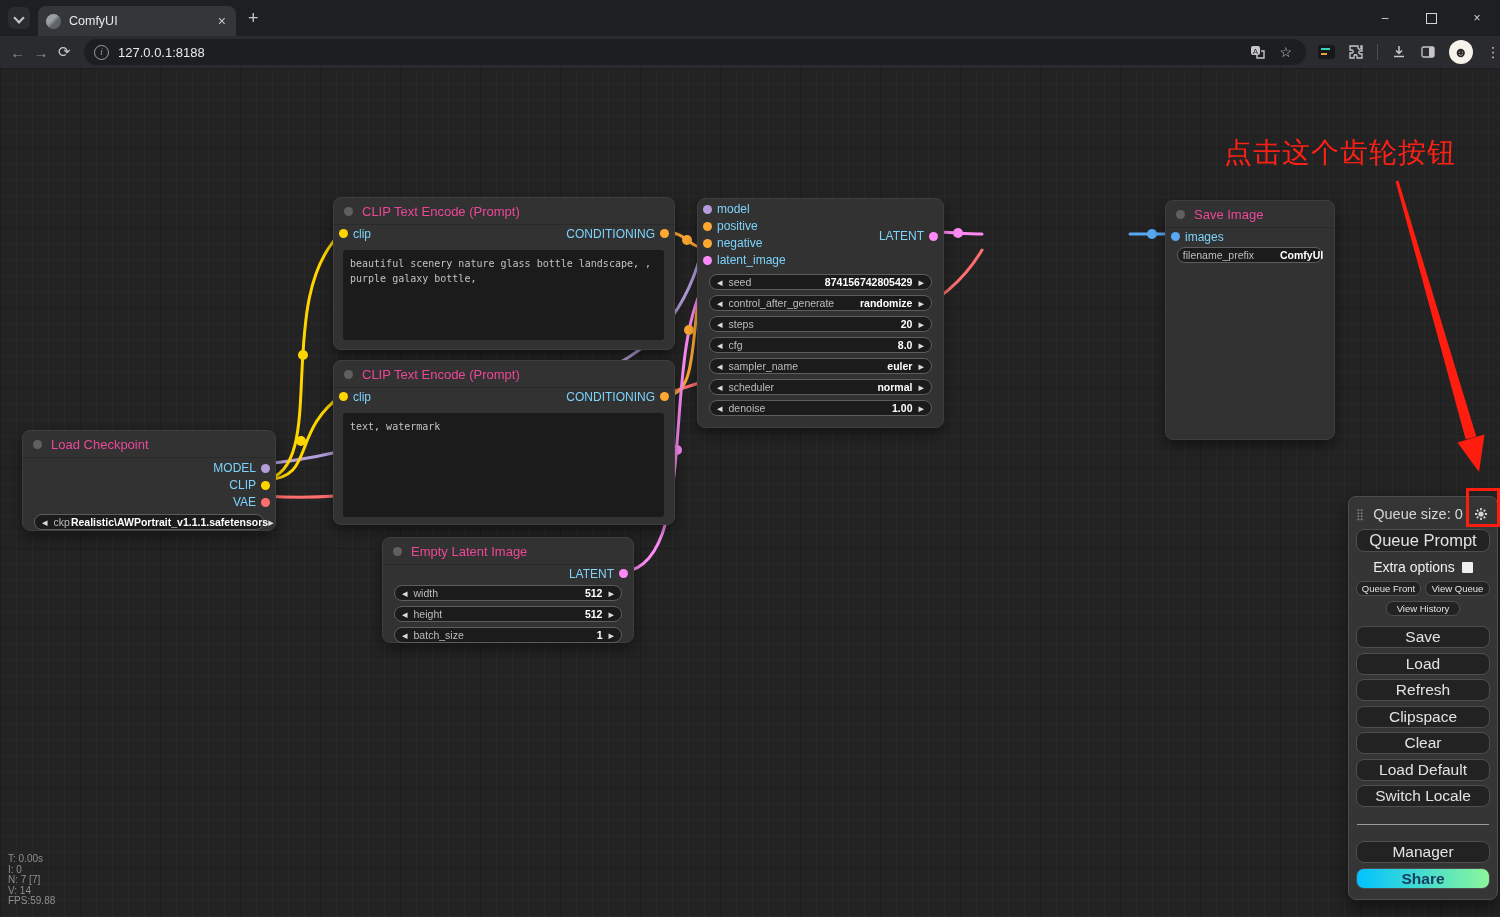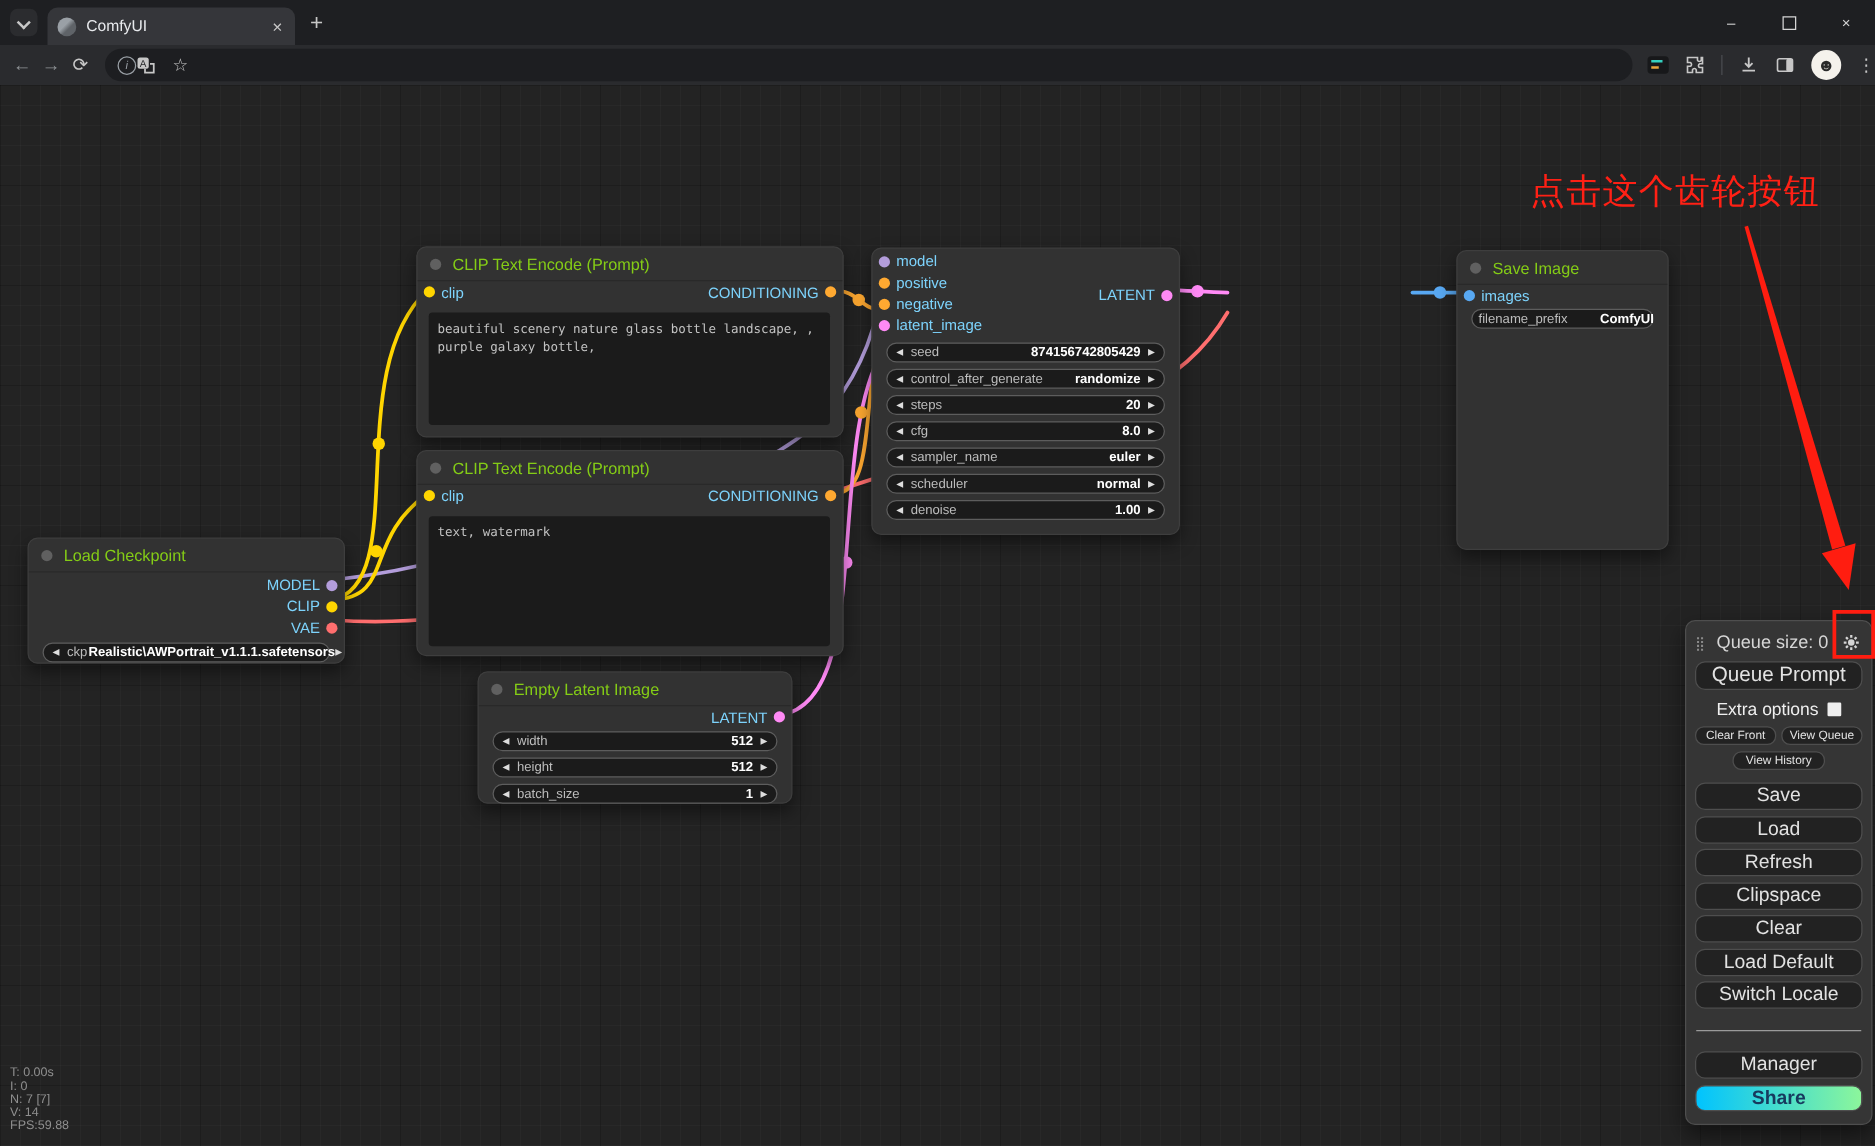--- a/index.html
+++ b/index.html
@@ -46,21 +46,21 @@
   .wires path{fill:none;stroke-width:3;stroke-linecap:round;}
   .lk-clip{stroke:#ffd500}.lk-model{stroke:#b39ddb}.lk-vae{stroke:#ff6e6e}
   .lk-cond{stroke:#ffa931}.lk-latent{stroke:#ff8af5}.lk-image{stroke:#58a8f2}
   .dk-clip{fill:#ffd500}.dk-cond{fill:#ffa931}.dk-latent{fill:#ff8af5}.dk-image{fill:#58a8f2}
 
   
   .node{position:absolute;background:#323232;border:1px solid #3e3e3e;border-radius:8px;
     box-shadow:0 6px 14px rgba(0,0,0,.45);color:#ccc;}
   .node-title{height:26px;display:flex;align-items:center;padding:0 10px;border-bottom:1px solid rgba(0,0,0,.18);}
   .title-dot{width:9px;height:9px;border-radius:50%;background:#606060;margin-right:9px;flex:none;cursor:pointer;}
-  .title-text{font-size:13px;color:#84cc16;white-space:nowrap;}
+  .title-text{font-size:13px;color:#ec4899;white-space:nowrap;}
   .io-row{display:flex;justify-content:space-between;align-items:center;height:17px;padding:0 5px;position:relative;}
   .slot{display:flex;align-items:center;gap:5px;font-size:12px;color:#7dd3fc;}
   .dot{width:9px;height:9px;border-radius:50%;display:inline-block;cursor:crosshair;flex:none;}
   .c-model{background:#b39ddb}.c-clip{background:#ffd500}.c-vae{background:#ff6e6e}
   .c-cond{background:#ffa931}.c-latent{background:#ff8af5}.c-image{background:#58a8f2}
   .out-col{display:flex;flex-direction:column;align-items:flex-end;padding:2px 5px 0 0;gap:1px;}
   .in-col{display:flex;flex-direction:column;align-items:flex-start;padding:2px 0 0 5px;gap:1px;}
   .in-col .slot,.out-col .slot{height:16px;}
   .textbox{position:absolute;left:9px;right:10px;background:#1b1b1b;border-radius:3px;
     font-family:"DejaVu Sans Mono",monospace;font-size:10px;color:#c2c2c2;padding:6px 7px;line-height:1.5;
@@ -130,20 +130,21 @@
       <span class="win-btn">×</span>
     </div>
   </div>
 
   <div class="toolbar">
     <span class="nav-icon" style="margin-left:6px">←</span>
     <span class="nav-icon">→</span>
     <span class="nav-icon bright">⟳</span>
     <div class="omnibox">
       <span class="info-ic">i</span>
+      <span class="url-text">127.0.0.1:8188</span>
       <span class="omni-icons">
         <span class="ic">
           <svg width="15" height="15" viewBox="0 0 15 15">
               <rect x="1" y="1" width="9" height="9" rx="2" fill="#c7c7c7"></rect>
               <text x="5.5" y="8.5" font-size="8" text-anchor="middle" fill="#2a2b2e" font-family="Liberation Sans">A</text>
               <path d="M11 6h3v7h-7v-3" fill="none" stroke="#c7c7c7" stroke-width="1.4"></path>
             </svg>
         </span>
         <span class="ic">☆</span>
       </span>
@@ -396,21 +397,21 @@
               <circle cx="7" cy="7" r="2.6" fill="#d4d4d4"></circle>
             </svg>
         </span>
       </div>
       <div class="mbtn qprompt">Queue Prompt</div>
       <div class="extra">
         <span>Extra options</span>
         <span class="chk"></span>
       </div>
       <div class="small-row">
-        <span class="mbtn sbtn">Clear Front</span>
+        <span class="mbtn sbtn">Queue Front</span>
         <span class="mbtn sbtn">View Queue</span>
       </div>
       <div class="vh-row">
         <span class="mbtn vh">View History</span>
       </div>
       <div class="mbtn listbtn">Save</div>
       <div class="mbtn listbtn">Load</div>
       <div class="mbtn listbtn">Refresh</div>
       <div class="mbtn listbtn">Clipspace</div>
       <div class="mbtn listbtn">Clear</div>

